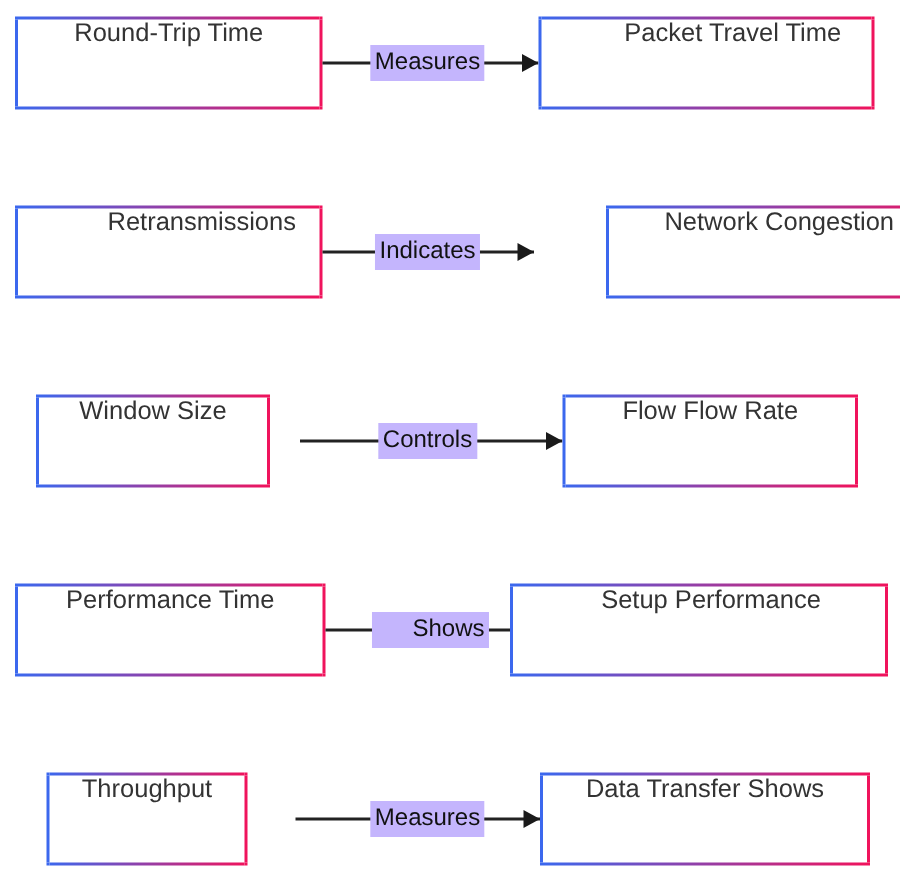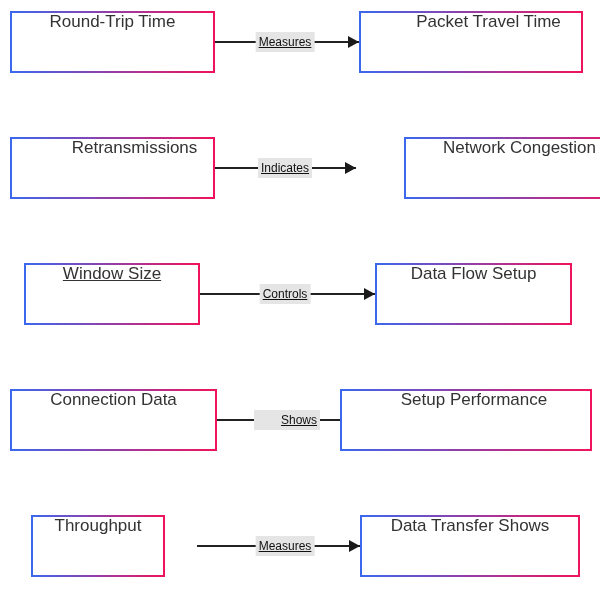--- a/index.html
+++ b/index.html
@@ -32,43 +32,42 @@
   .arrowhead {
     position:absolute;
     width:0; height:0;
     border-left:11px solid #1a1a1a;
     border-top:6px solid transparent;
     border-bottom:6px solid transparent;
   }
   .edge-label {
     position:absolute;
     transform:translate(-50%,-50%);
-    background:#e5e5e5;
+    background:#c4b5fd;
     color:#111111;
-    font-size:12px;
+    font-size:16px;
     line-height:1;
     padding:4px 3px;
     white-space:nowrap;
-    text-decoration:underline;
   }
 
   
   .r1 .src   { left:10px;  top:11px;  width:205px; }
   .r1 .tgt   { left:359px; top:11px;  width:224px;padding-left:35px; }
   .r1 .edge  { left:215px; top:41px;  width:144px; }
   .r1 .arrowhead { left:348px; top:36px; }
   .r1 .edge-label { left:285px; top:42px; }
   
   .r2 .src   { left:10px;  top:137px; width:205px;padding-left:44px; }
   .r2 .tgt   { left:356px; top:137px; width:231px;margin-left:48px; }
   .r2 .edge  { left:215px; top:167px; width:141px; }
   .r2 .arrowhead { left:345px; top:162px; }
   .r2 .edge-label { left:285px; top:168px; }
   
-  .r3 .src   { left:24px;  top:263px; width:176px;text-decoration:underline; }
+  .r3 .src   { left:24px;  top:263px; width:156px; }
   .r3 .tgt   { left:375px; top:263px; width:197px; }
   .r3 .edge  { left:200px; top:293px; width:175px; }
   .r3 .arrowhead { left:364px; top:288px; }
   .r3 .edge-label { left:285px; top:294px; }
   
   .r4 .src   { left:10px;  top:389px; width:207px; }
   .r4 .tgt   { left:340px; top:389px; width:252px;padding-left:16px; }
   .r4 .edge  { left:217px; top:419px; width:141px; }
   .r4 .arrowhead { left:347px; top:414px; }
   .r4 .edge-label { left:287px; top:420px;padding-left:27px; }
@@ -109,27 +108,27 @@
   </div>
 
   <div class="row r3">
     <div class="node src">
         <span>Window Size</span>
       </div>
     <div class="edge"></div>
     <div class="arrowhead"></div>
     <div class="edge-label">Controls</div>
     <div class="node tgt">
-        <span>Data Flow Setup</span>
+        <span>Flow Flow Rate</span>
       </div>
   </div>
 
   <div class="row r4">
     <div class="node src">
-        <span>Connection Data</span>
+        <span>Performance Time</span>
       </div>
     <div class="edge"></div>
     <div class="arrowhead"></div>
     <div class="edge-label">Shows</div>
     <div class="node tgt">
         <span>Setup Performance</span>
       </div>
   </div>
 
   <div class="row r5">

